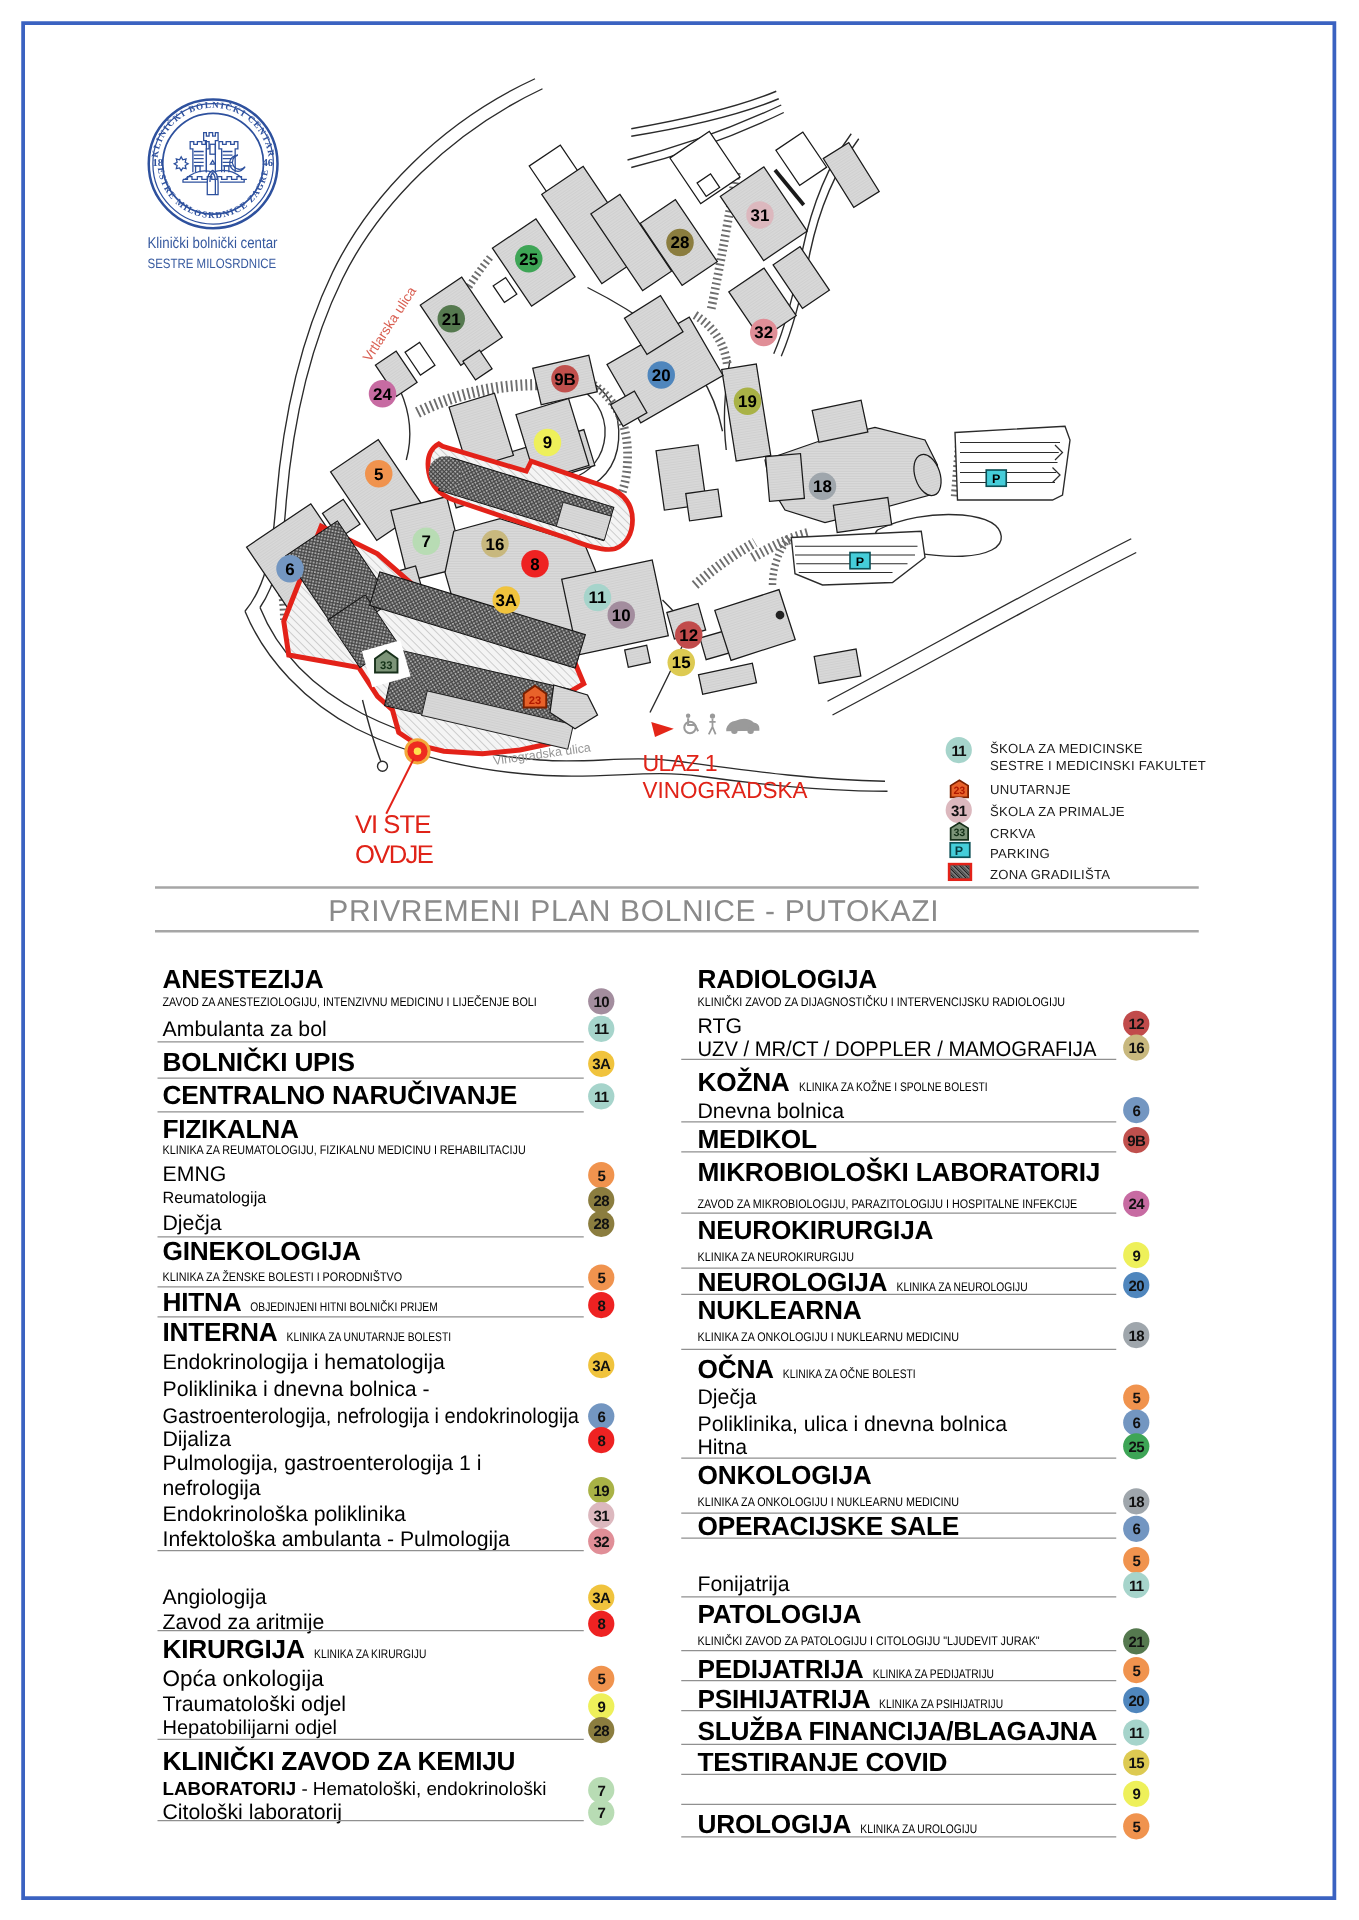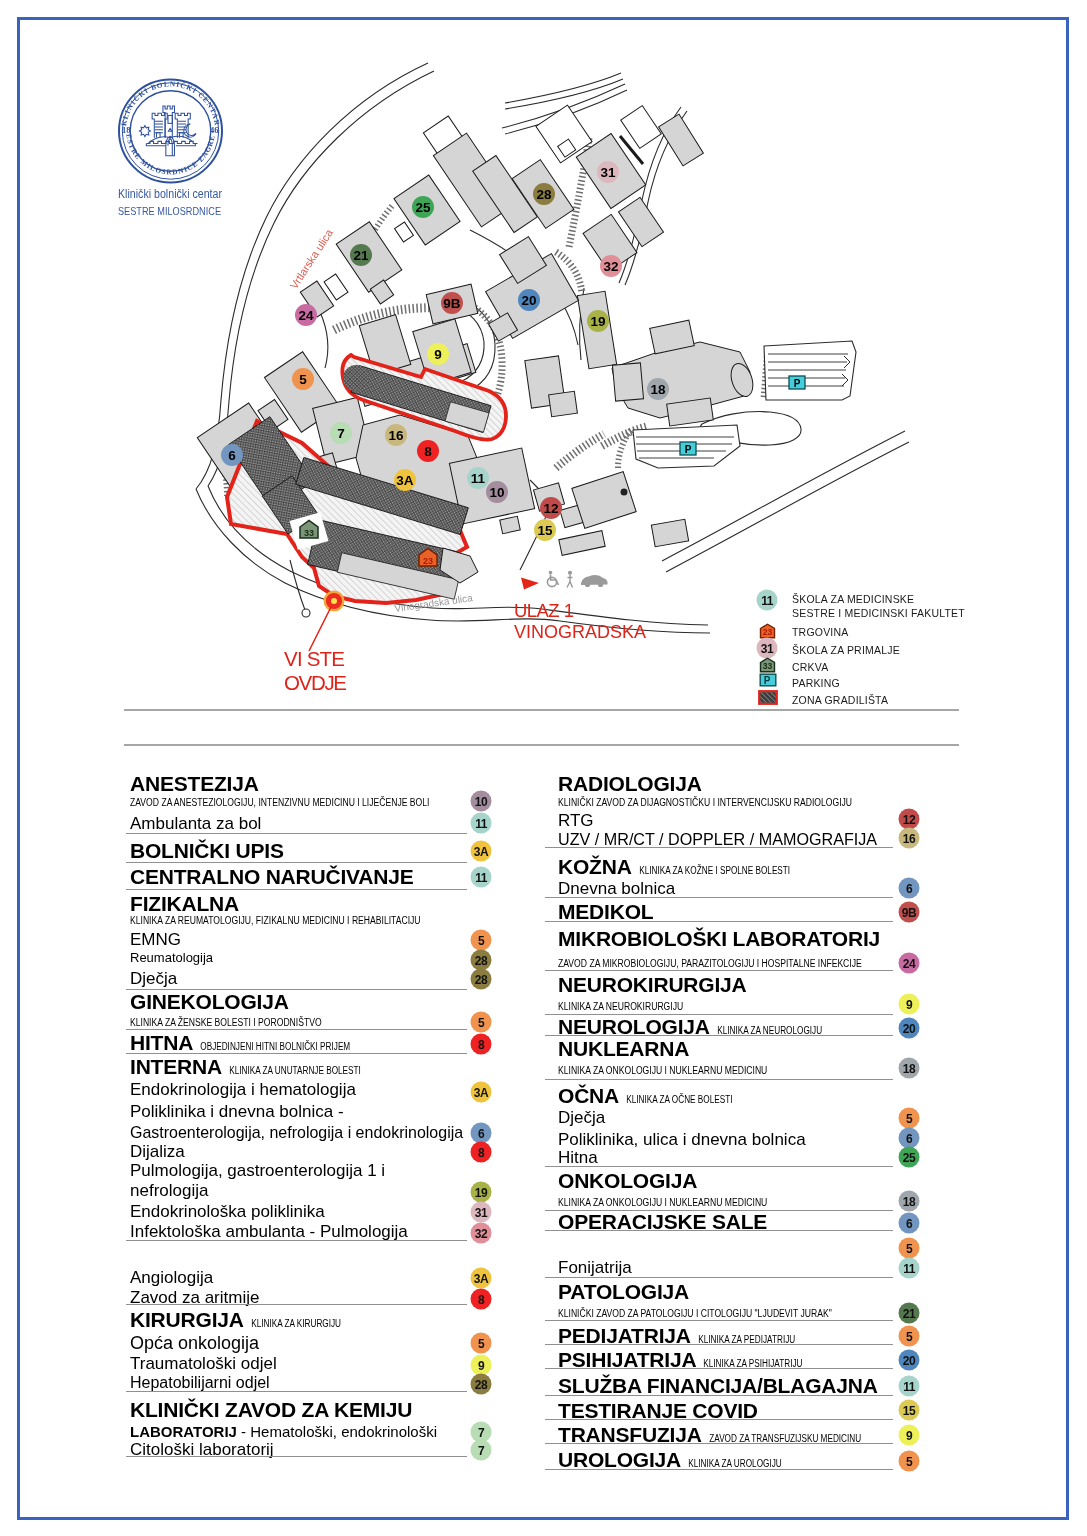--- a/index.html
+++ b/index.html
@@ -409,21 +409,21 @@
 
 <div class="bdg" style="left:767px;top:600px;background:#a6d4cb">11</div>
 
 <div class="lg" style="left:792px;top:592px">ŠKOLA ZA MEDICINSKE<br>SESTRE I MEDICINSKI FAKULTET</div>
 
 <svg style="position:absolute;left:759px;top:623px" width="17" height="16" viewBox="0 0 17 16">
  <path d="M 1.5,5.5 L 8.5,1.2 L 15.5,5.5 V 14.8 H 1.5 Z" fill="#e8622a" stroke="#7a2000" stroke-width="1.4"></path>
  <text x="8.5" y="12" text-anchor="middle" font-size="8.5" font-weight="700" fill="#b01800">23</text>
     </svg>
 
-<div class="lg" style="left:792px;top:625px">TRGOVINA</div>
+<div class="lg" style="left:792px;top:625px">UNUTARNJE</div>
 
 <div class="bdg" style="left:767px;top:648px;background:#dcb8be">31</div>
 
 <div class="lg" style="left:792px;top:643px">ŠKOLA ZA PRIMALJE</div>
 
 <svg style="position:absolute;left:759px;top:657px" width="17" height="16" viewBox="0 0 17 16">
  <path d="M 1.5,5.5 L 8.5,1.2 L 15.5,5.5 V 14.8 H 1.5 Z" fill="#7c9478" stroke="#17301a" stroke-width="1.4"></path>
  <text x="8.5" y="12" text-anchor="middle" font-size="8.5" font-weight="700" fill="#123016">33</text>
     </svg>
 
@@ -438,20 +438,21 @@
 
 <svg style="position:absolute;left:758px;top:690px" width="20" height="15" viewBox="0 0 20 15">
  <rect x="1.2" y="1.2" width="17.6" height="12.6" fill="#555" stroke="#e32219" stroke-width="2.2"></rect>
  <rect x="2.6" y="2.6" width="14.8" height="9.8" fill="url(#zh)"></rect>
     </svg>
 
 <div class="lg" style="left:792px;top:693px">ZONA GRADILIŠTA</div>
 
 <div style="position:absolute;left:124px;top:709px;width:835px;height:1.5px;background:#a6a6a6"></div>
 
+<div style="position:absolute;left:0;top:716px;width:1014px;text-align:center;font-size:24px;color:#8a8a8a;letter-spacing:0.5px">PRIVREMENI PLAN BOLNICE - PUTOKAZI</div>
 
 <div style="position:absolute;left:124px;top:744px;width:835px;height:1.5px;background:#a6a6a6"></div>
 
 <div class="h" style="left:130px;top:773px">ANESTEZIJA</div>
 
 <div class="s" style="left:130px;top:798px">ZAVOD ZA ANESTEZIOLOGIJU, INTENZIVNU MEDICINU I LIJEČENJE BOLI</div>
 
 <div class="bdg" style="left:481px;top:801px;background:#a38d9e">10</div>
 
 <div class="t" style="left:130px;top:815px;font-size:17px">Ambulanta za bol</div>
@@ -671,21 +672,20 @@
 <div class="h" style="left:558px;top:1375px">SLUŽBA FINANCIJA/BLAGAJNA</div>
 
 <div class="bdg" style="left:909px;top:1386px;background:#a6d4cb">11</div>
 <div class="ul" style="left:545px;top:1395px;width:348px"></div>
 
 <div class="h" style="left:558px;top:1400px">TESTIRANJE COVID</div>
 
 <div class="bdg" style="left:909px;top:1410px;background:#ddca52">15</div>
 <div class="ul" style="left:545px;top:1419px;width:348px"></div>
 
-<div class="h" style="left:558px;top:1424px">TRANSFUZIJA <span class="hs">&nbsp;ZAVOD ZA TRANSFUZIJSKU MEDICINU</span></div>
 
 <div class="bdg" style="left:909px;top:1435px;background:#eef05a">9</div>
 <div class="ul" style="left:545px;top:1443px;width:348px"></div>
 
 <div class="h" style="left:558px;top:1449px">UROLOGIJA <span class="hs">&nbsp;KLINIKA ZA UROLOGIJU</span></div>
 
 <div class="bdg" style="left:909px;top:1461px;background:#f0934e">5</div>
 <div class="ul" style="left:545px;top:1469px;width:348px"></div>
 </div>
 </body></html>

